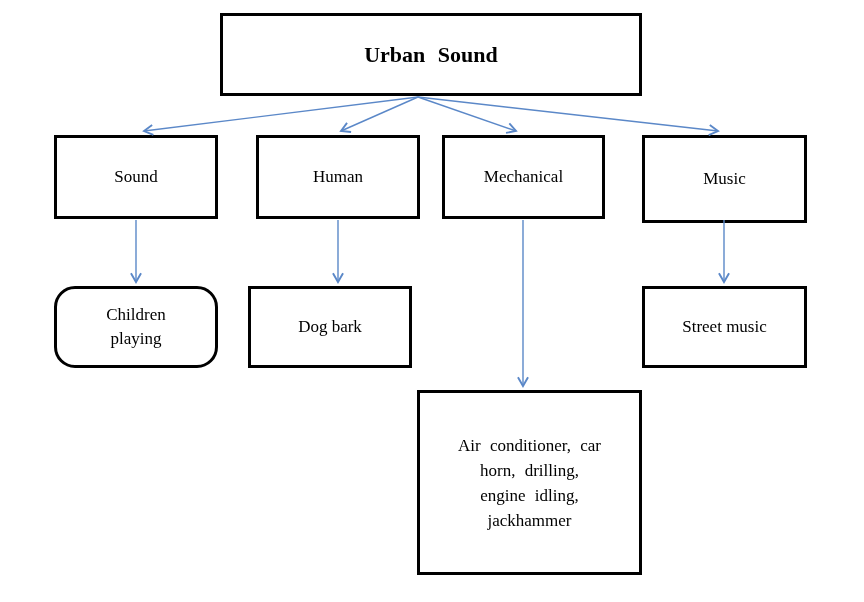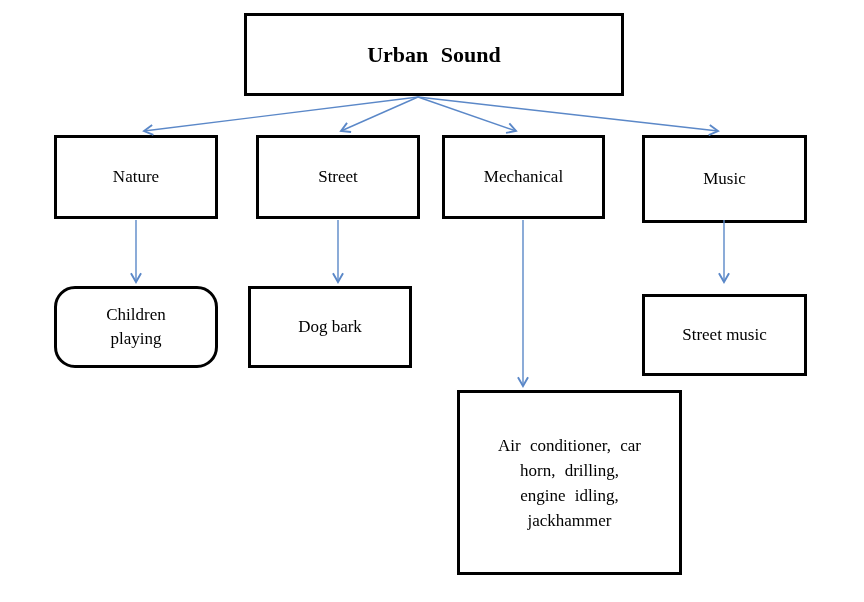--- a/index.html
+++ b/index.html
@@ -50,49 +50,49 @@
     stroke: var(--arrow-color, #5b88c8);
     stroke-width: 1.5;
     fill: none;
   }
 </style>
 </head>
 <body>
 
 <div class="canvas">
 
-  <div class="node title-node" style="left:244px; top:13px; width:380px; height:83px;">
+  <div class="node title-node" style="left:220px; top:13px; width:422px; height:83px;">
     <span>Urban Sound</span>
   </div>
 
   <div class="node" style="left:54px; top:135px; width:164px; height:84px;">
-    <span>Nature</span>
+    <span>Sound</span>
   </div>
   <div class="node" style="left:256px; top:135px; width:164px; height:84px;">
-    <span>Street</span>
+    <span>Human</span>
   </div>
   <div class="node" style="left:442px; top:135px; width:163px; height:84px;text-align:right;">
     <span>Mechanical</span>
   </div>
   <div class="node" style="left:642px; top:135px; width:165px; height:88px;">
     <span>Music</span>
   </div>
 
   <div class="node" style="left:54px; top:286px; width:164px; height:82px;border-radius:21px;">
     <span>Children
 playing</span>
   </div>
   <div class="node" style="left:248px; top:286px; width:164px; height:82px;">
     <span>Dog bark</span>
   </div>
-  <div class="node" style="left:642px; top:286px; width:165px; height:82px;margin-top:8px;">
+  <div class="node" style="left:642px; top:286px; width:165px; height:82px;">
     <span>Street music</span>
   </div>
 
-  <div class="node example-long" style="left:417px; top:390px; width:225px; height:185px;margin-left:40px;">
+  <div class="node example-long" style="left:417px; top:390px; width:225px; height:185px;">
     <span>Air conditioner, car
 horn, drilling,
 engine idling,
 jackhammer</span>
   </div>
 
   <svg class="arrows" viewBox="0 0 864 602">
     <defs>
       <marker id="vhead" viewBox="0 0 10 10" refX="8" refY="5" markerWidth="9" markerHeight="9" orient="auto-start-reverse">
         <path d="M1,1 L8,5 L1,9" class="arrowhead"></path>

